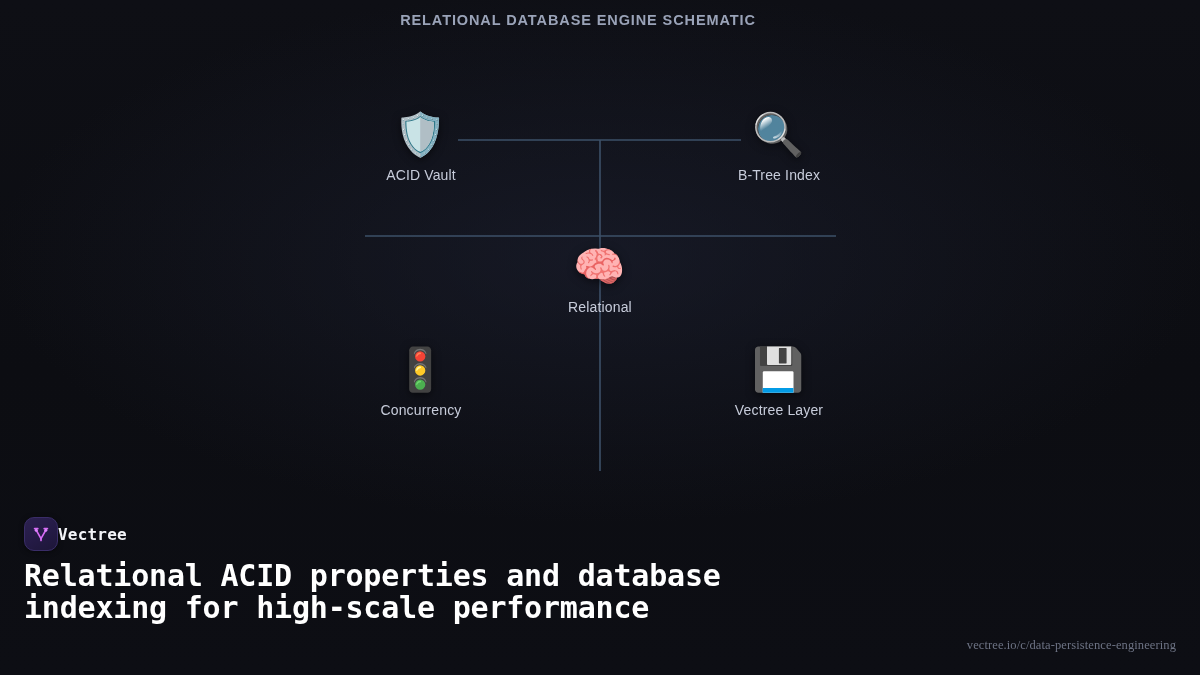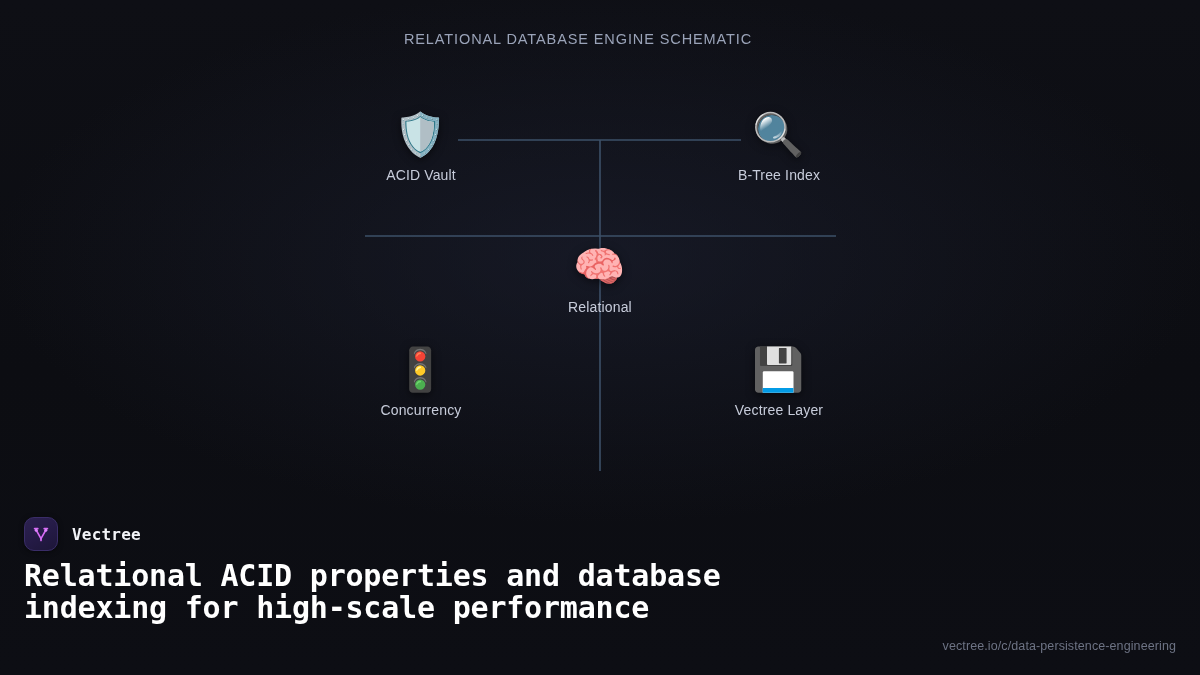--- a/index.html
+++ b/index.html
@@ -24,26 +24,26 @@
     inset: 0;
     background:
       radial-gradient(ellipse 70% 55% at 50% 38%, rgba(30,34,52,0.55) 0%, rgba(13,14,19,0) 72%),
       linear-gradient(180deg, #0e0f15 0%, #0c0d12 55%, #0d0e14 100%);
     pointer-events: none;
   }
 
   
   .schematic-title {
     position: absolute;
-    top: 31px;
+    top: 12px;
     left: 0;
     width: 1156px;
     text-align: center;
     font-size: 14.5px;
-    font-weight: 400;
+    font-weight: 700;
     letter-spacing: 0.9px;
     color: #9aa3b8;
     text-transform: uppercase;
   }
 
   
   .diagram {
     position: absolute;
     left: 0;
     top: 60px;
@@ -93,21 +93,20 @@
     width: 1200px;
     height: 185px;
   }
 
   .brand-row {
     position: absolute;
     left: 24px;
     top: 27px;
     display: flex;
     align-items: center;
-    gap: 14px;
   }
 
   .brand-logo {
     width: 34px;
     height: 34px;
     border-radius: 10px;
     background: linear-gradient(150deg, #2c2150 0%, #241a45 55%, #1d1638 100%);
     border: 1px solid #3a2d68;
     display: flex;
     align-items: center;
@@ -134,21 +133,21 @@
     font-weight: 700;
     line-height: 32px;
     color: #ffffff;
     letter-spacing: -0.2px;
   }
 
   .footer-url {
     position: absolute;
     right: 24px;
     bottom: 22px;
-    font-family: Liberation Sans, sans-serif;
+    font-family: Liberation Serif, serif;
     font-size: 12.5px;
     color: #6d7384;
     letter-spacing: 0.1px;
   }
 </style>
 </head>
 <body>
 
 <div class="bg-wash"></div>
 

